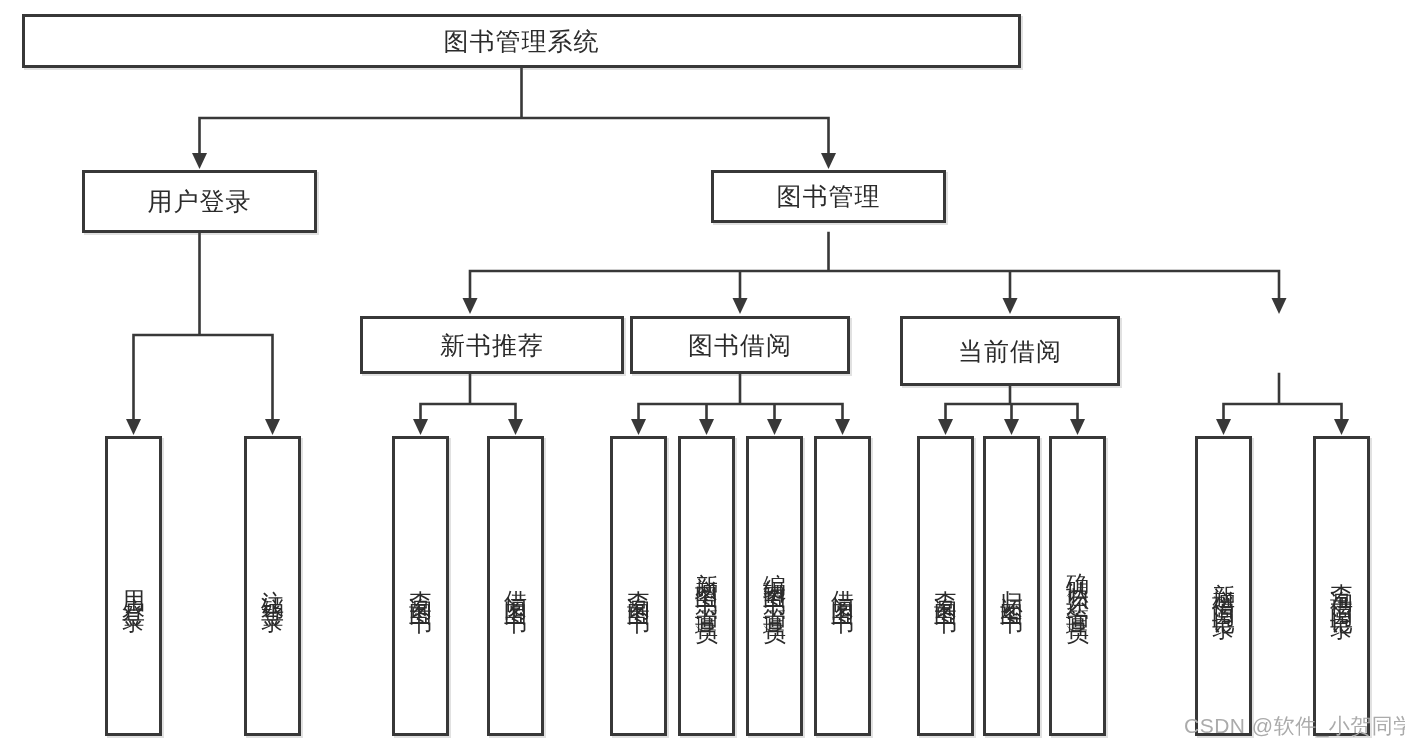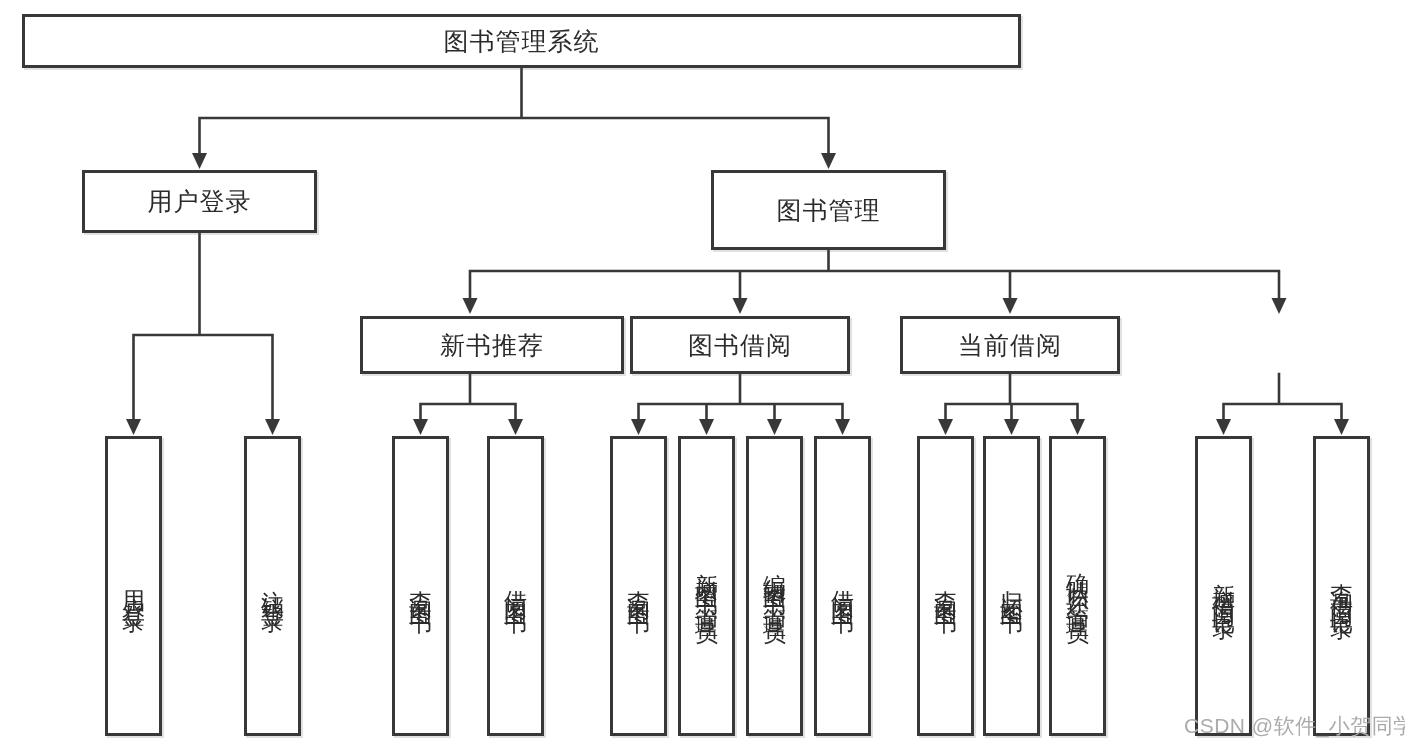--- a/index.html
+++ b/index.html
@@ -88,31 +88,31 @@
     </g>
   </svg>
 
   <div class="box h" style="left:22px;top:14px;width:999px;height:54px">
     <span>图书管理系统</span>
   </div>
 
   <div class="box h" style="left:82px;top:170px;width:235px;height:63px">
     <span>用户登录</span>
   </div>
-  <div class="box h" style="left:711px;top:170px;width:235px;height:80px">
+  <div class="box h" style="left:711px;top:170px;width:235px;height:53px">
     <span>图书管理</span>
   </div>
 
   <div class="box h" style="left:360px;top:316px;width:264px;height:58px">
     <span>新书推荐</span>
   </div>
   <div class="box h" style="left:630px;top:316px;width:220px;height:58px">
     <span>图书借阅</span>
   </div>
-  <div class="box h" style="left:900px;top:316px;width:220px;height:58px">
+  <div class="box h" style="left:900px;top:316px;width:220px;height:70px">
     <span>当前借阅</span>
   </div>
 
   <div class="box v" style="left:105px;top:436px;width:57px;height:300px">
     <span>用户登录</span>
   </div>
   <div class="box v" style="left:244px;top:436px;width:57px;height:300px">
     <span>注销登录</span>
   </div>
 

